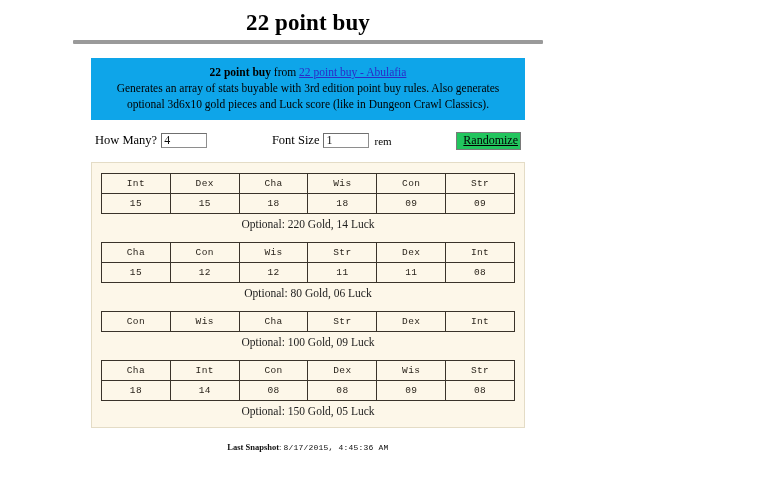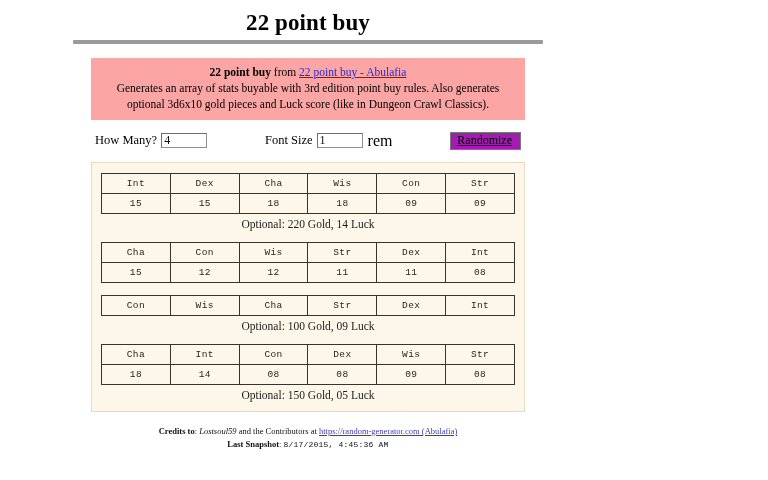--- a/index.html
+++ b/index.html
@@ -38,21 +38,21 @@
   }
   .title-rule {
     height: 4px;
     background: #9a9a9a;
     border-radius: 1px;
     margin: 2px 0 14px 0;
   }
 
   
   .info-box {
-    background: #fca5a5;
+    background: #0ea5e9;
     padding: 7px 14px 8px 14px;
     text-align: center;
     line-height: 1.33;
     font-size: 11.5px;
     margin: 8px 18px;
   }
   .info-title {
     font-weight: bold;
   }
   .info-link {
@@ -88,28 +88,28 @@
     padding: 0 2px;
     border: 1px solid #8e8e8e;
     border-top-color: #6f6f6f;
     border-left-color: #6f6f6f;
     background: #ffffff;
     color: #111;
     box-sizing: content-box;
   }
   .unit {
     margin-left: 5px;
-    font-size: 16px;
+    font-size: 11px;
   }
   .btn {
     font-family: "Liberation Serif", "DejaVu Serif", serif;
     font-size: 12px;
-    padding: 1px 8px 2px 6px;
+    padding: 1px 2px 2px 6px;
     border: 1px solid #7a7a7a;
-    background: #a21caf;
+    background: #22c55e;
     color: #000;
     text-decoration: underline;
     cursor: pointer;
     line-height: 1.1;
   }
 
   
   .results-panel {
     margin: 12px 18px 0 18px;
     background: #fdf7e9;
@@ -248,20 +248,21 @@
           <tr>
             <td>15</td>
             <td>12</td>
             <td>12</td>
             <td>11</td>
             <td>11</td>
             <td>08</td>
           </tr>
         </tbody>
           </table>
+        <div class="optional-line">Optional: 80 Gold, 06 Luck</div>
       </div>
 
       <div class="result-block">
         <table class="stat-table">
           <tbody>
               <tr>
             <th>Con</th>
             <th>Wis</th>
             <th>Cha</th>
             <th>Str</th>
@@ -294,26 +295,20 @@
           </tr>
         </tbody>
           </table>
         <div class="optional-line">Optional: 150 Gold, 05 Luck</div>
       </div>
 
     </div>
 
     <div class="footer">
       <div class="fline">
-        <b>Credits to</b><span>:</span>
-        <span class="ital">Lostsoul59</span>
-        <span>and the Contributors at</span>
-        <a href="#">https://random-generator.com (Abulafia)</a>
-      </div>
-      <div class="fline">
         <b>Last Snapshot</b><span>:</span>
         <span class="mono-ish">8/17/2015,  4:45:36  AM</span>
       </div>
 
     </div>
 
   </div>
 </div>
 
 </body></html>

